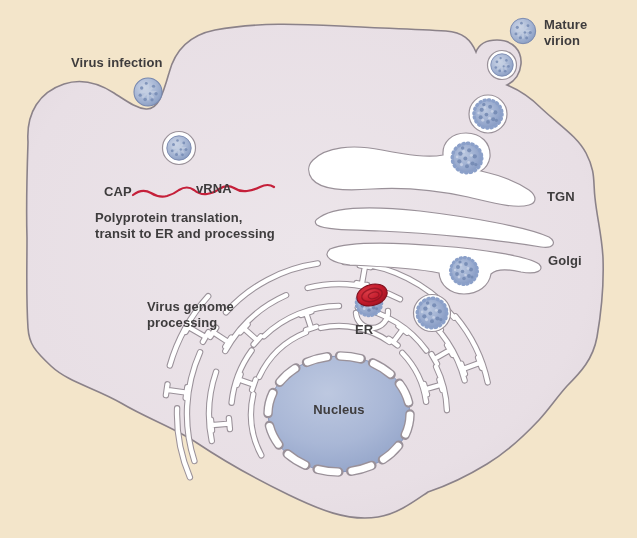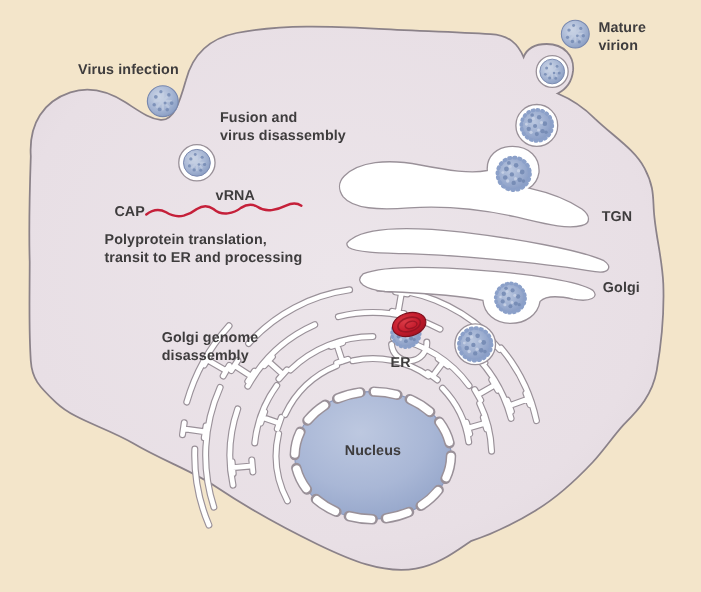--- a/index.html
+++ b/index.html
@@ -171,36 +171,32 @@
       <ellipse cx="1.5" cy="0.8" rx="5.5" ry="3.2" fill="none" stroke="#8e1322" stroke-width="1.3" opacity="0.75"></ellipse>
     </g>
   </g>
 
   <path d="M 133,195 q 9,-7 18,-2 q 8,5 16,3 q 7,-2 12,-6 q 8,-5 15,0 q 6,5 13,4
            q 7,-1 12,-5 q 8,-5 15,-1 q 6,4 13,3 q 7,-1 13,-4 q 8,-4 14,0" fill="none" style="stroke:var(--rna-red,#c5203a)" stroke-width="2.2" stroke-linecap="round"></path>
 </svg>
 
 <div class="lbl" style="left:71px;top:55px">Virus infection</div>
 
-<div class="lbl" style="left:200px;top:99px">
-  <div>Fusion and</div>
-  <div>virus disassembly</div>
-</div>
 
 <div class="lbl" style="left:104px;top:184px">CAP</div>
-<div class="lbl" style="left:196px;top:170px">vRNA</div>
+<div class="lbl" style="left:196px;top:181px">vRNA</div>
 
 <div class="lbl" style="left:95px;top:210px">
   <div>Polyprotein translation,</div>
   <div>transit to ER and processing</div>
 </div>
 
 <div class="lbl" style="left:147px;top:299px">
-  <div>Golgi genome</div>
-  <div>disassembly</div>
+  <div>Virus genome</div>
+  <div>processing</div>
 </div>
 
 <div class="lbl" style="left:355px;top:322px">ER</div>
 <div class="lbl center" style="left:339px;top:402px">Nucleus</div>
 
 <div class="lbl" style="left:547px;top:189px">TGN</div>
 <div class="lbl" style="left:548px;top:253px">Golgi</div>
 
 <div class="lbl" style="left:544px;top:17px">
   <div>Mature</div>

